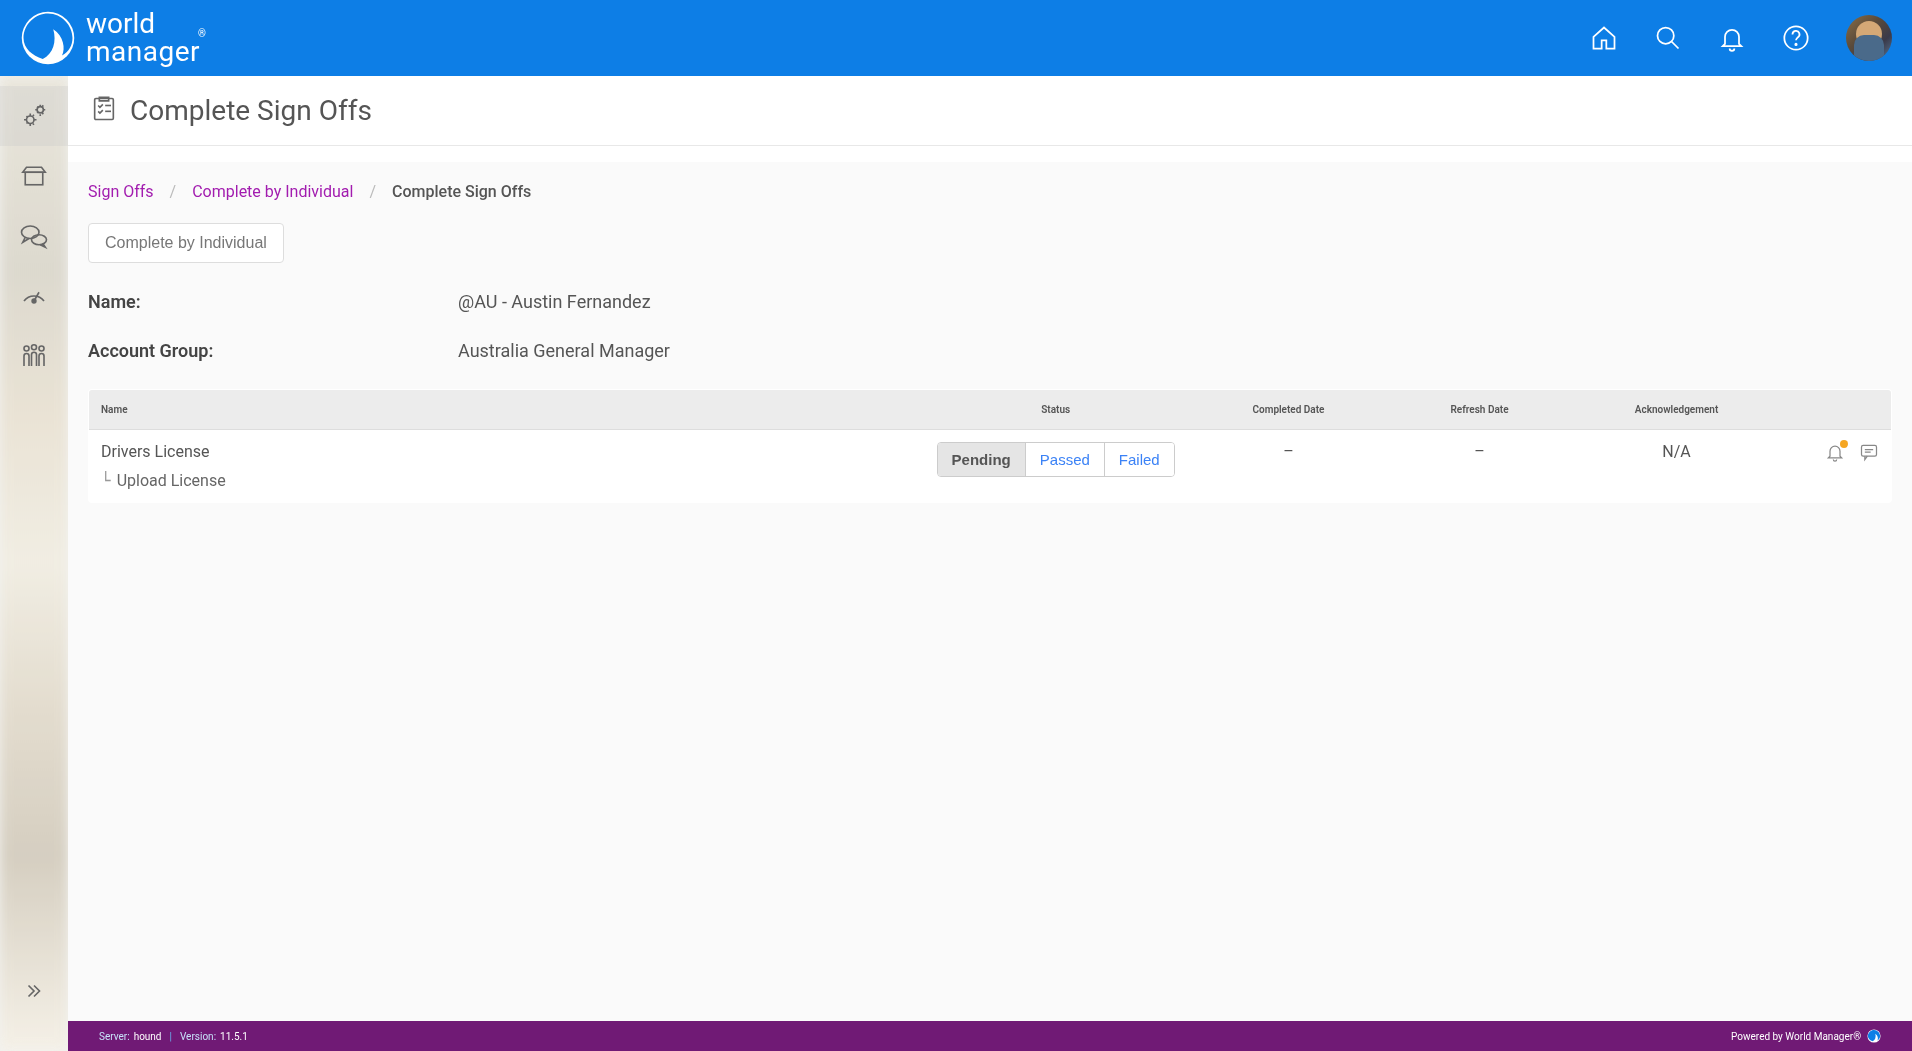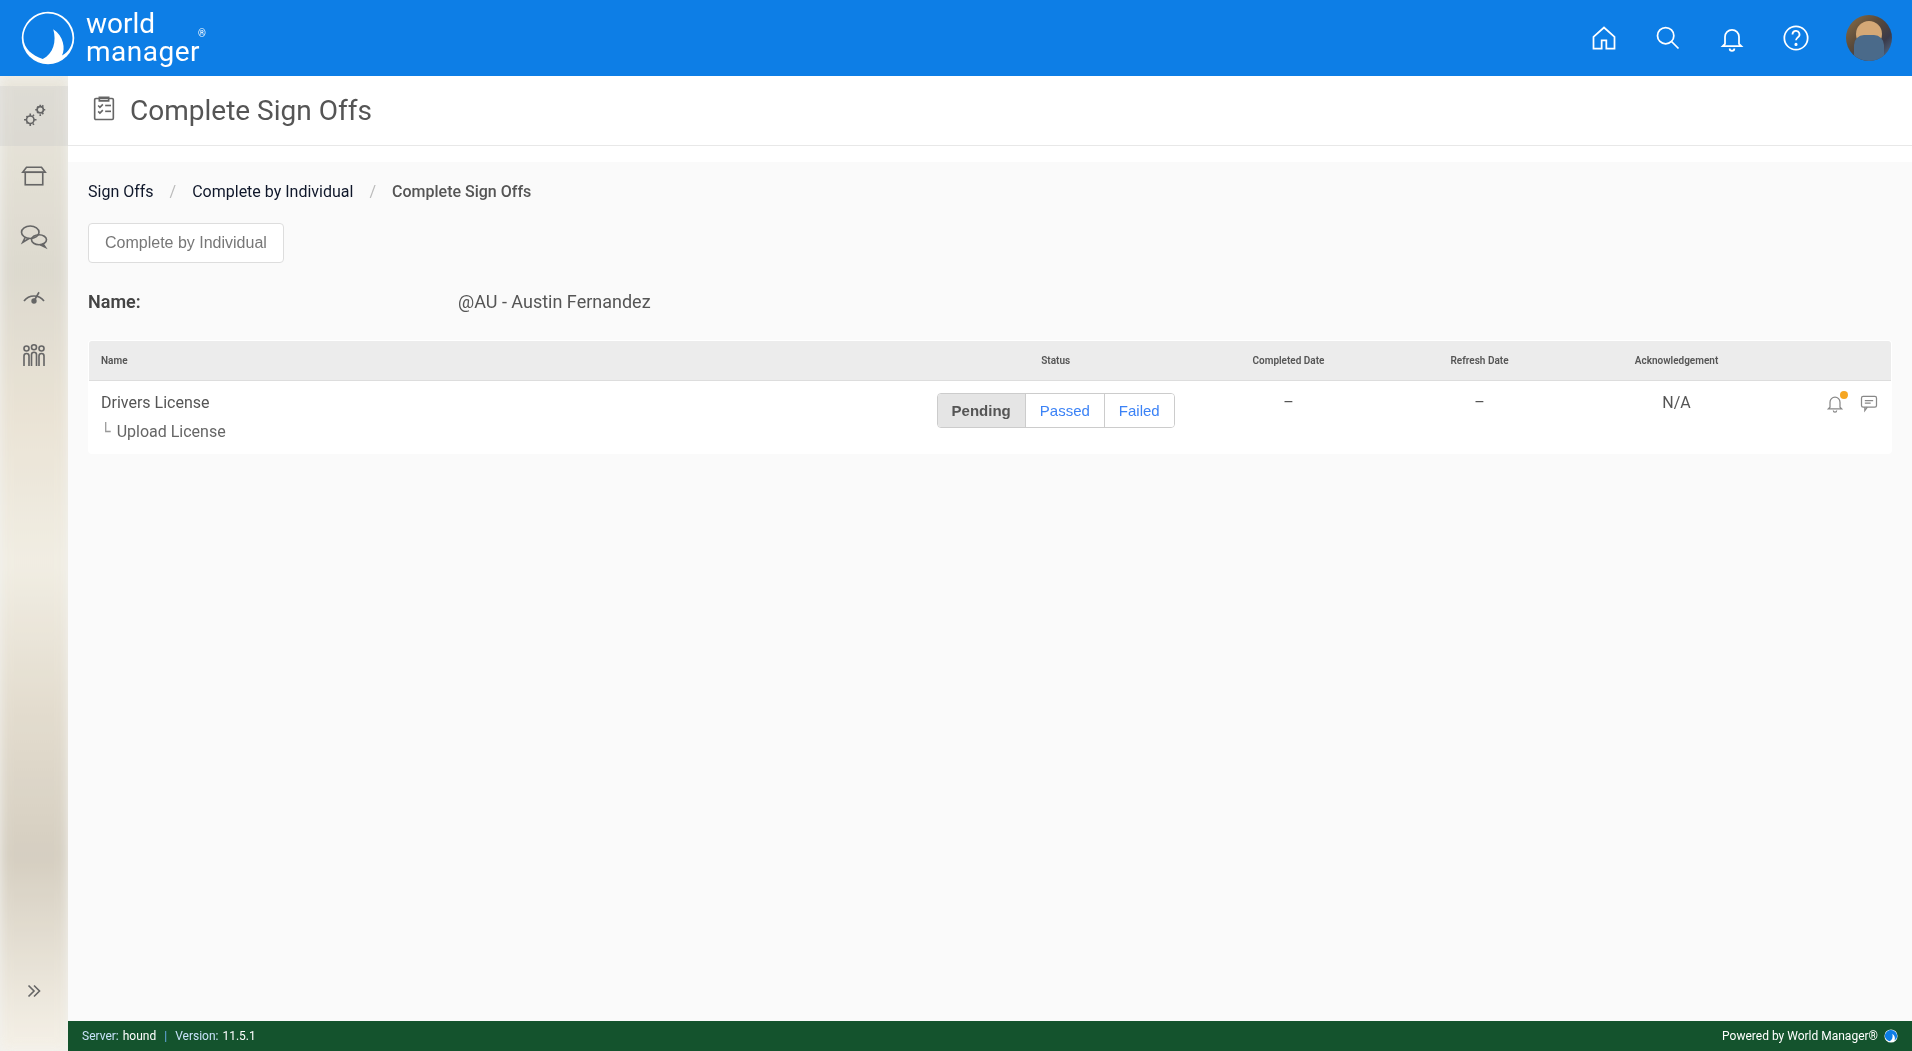--- a/index.html
+++ b/index.html
@@ -157,21 +157,21 @@
       overflow: auto;
     }
     .breadcrumb {
       display: flex;
       align-items: center;
       gap: 16px;
       font-size: 16px;
       color: #888;
       margin-bottom: 22px;
     }
-    .breadcrumb a { color: #0f172a; text-decoration: none; cursor: pointer; }
+    .breadcrumb a { color: #a21caf; text-decoration: none; cursor: pointer; }
     .breadcrumb .sep { color: #bbb; }
     .breadcrumb .current { color: #555; font-weight: 500; }
     .sub-nav {
       margin-bottom: 28px;
     }
     .sub-nav-btn {
       display: inline-block;
       padding: 10px 16px;
       border: 1px solid #ddd;
       border-radius: 4px;
@@ -264,26 +264,26 @@
       width: 8px; height: 8px;
       background: #f5a623;
       border-radius: 50%;
     }
     .footer {
       position: absolute;
       bottom: 0;
       left: 0;
       right: 0;
       height: 30px;
-      background: #14532d;
+      background: #701a75;
       color: #fff;
       display: flex;
       align-items: center;
-      padding: 0 14px;
-      font-size: 12px;
+      padding: 0 31px;
+      font-size: 10px;
     }
     .footer .sep2 { margin: 0 8px; color: #6ab0ee;}
     .footer .flabel { color: #c8e2f9; }
     .footer .fval { color: #fff; margin-left: 4px;}
     .footer-right {
       margin-left: auto;
       display: flex;
       align-items: center;
       gap: 6px;
     }
@@ -410,20 +410,24 @@
         <span class="current">Complete Sign Offs</span>
       </div>
 
       <div class="sub-nav">
         <button class="sub-nav-btn">Complete by Individual</button>
       </div>
 
       <div class="info-row">
         <div class="info-label">Name:</div>
         <div class="info-value">@AU - Austin Fernandez</div>
+      </div>
+      <div class="info-row">
+        <div class="info-label">Account Group:</div>
+        <div class="info-value">Australia General Manager</div>
       </div>
 
       <table class="data-table">
         <colgroup>
           <col class="col-name">
             <col class="col-status">
             <col class="col-completed">
           <col class="col-refresh">
             <col class="col-ack">
             <col class="col-actions">

